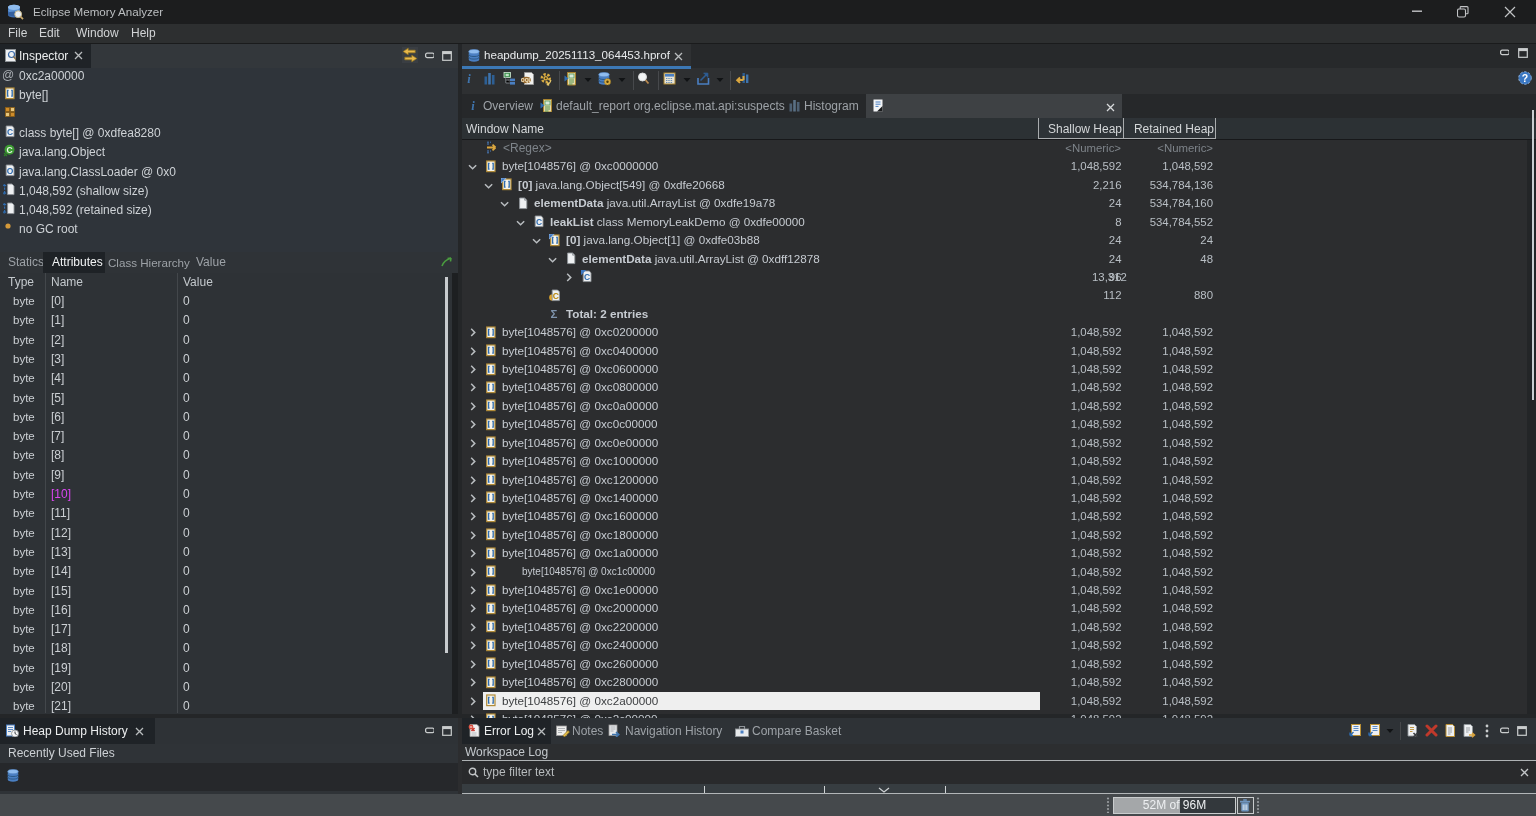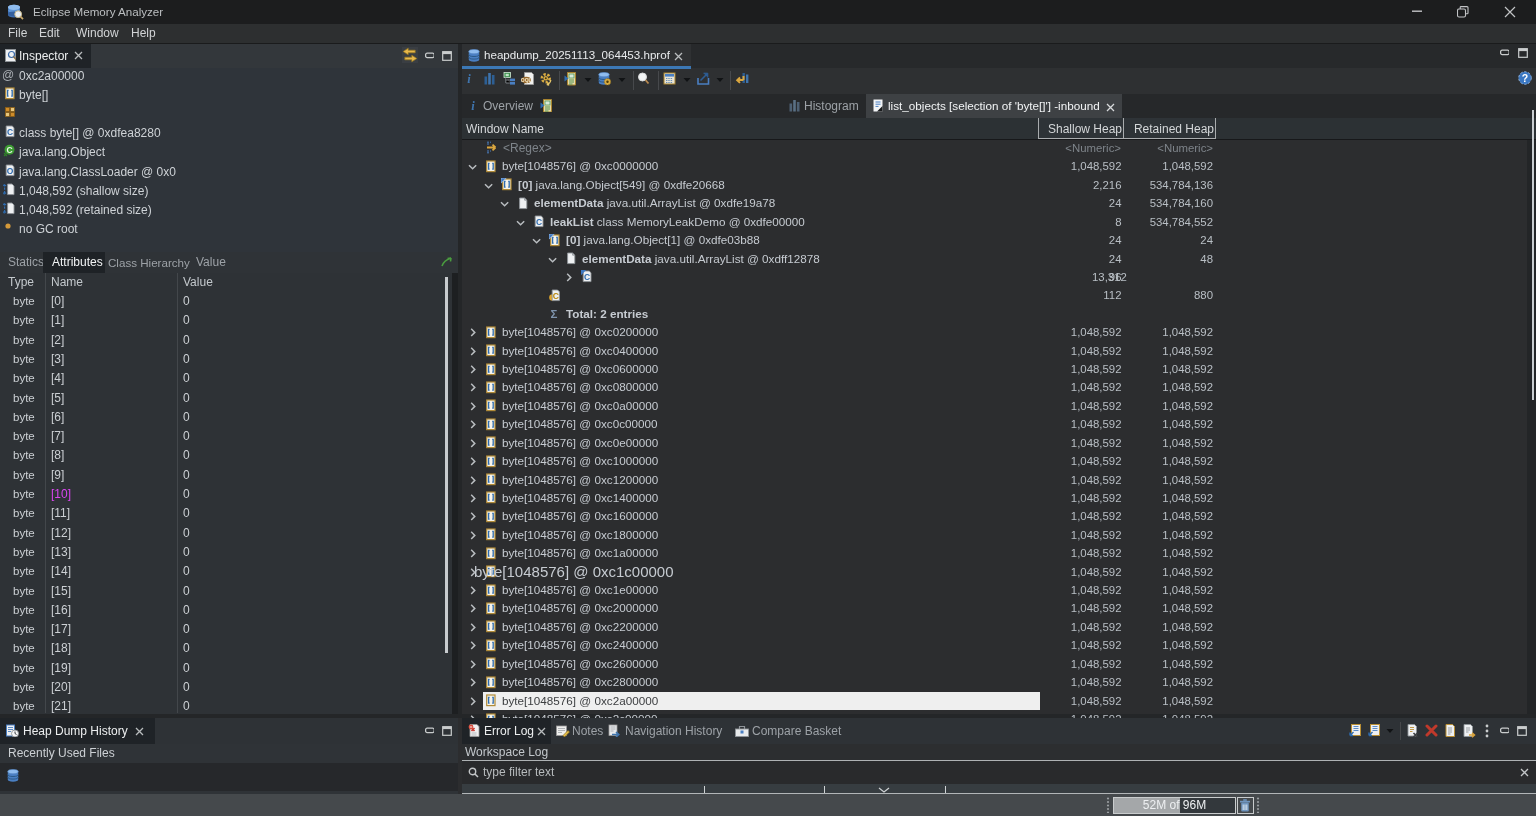--- a/index.html
+++ b/index.html
@@ -295,33 +295,33 @@
 <svg style="position:absolute;left:470px;top:99px;" width="7" height="13" viewBox="0 0 7 13">
       <text x="3" y="11" text-anchor="middle" font-family="Liberation Serif" font-size="12.5" font-weight="bold" font-style="italic" fill="#3f74ad">i</text>
     </svg>
 <div style="left:483px;top:94px;height:24px;line-height:24px;color:#9da2a7;">Overview</div>
 <svg style="position:absolute;left:540px;top:99px;" width="13" height="13" viewBox="0 0 13 13">
       <path d="M3.5 0.5 h8 v12.5 h-8 z" fill="#e8d9a8" stroke="#a8842e" stroke-width="1"></path>
       <rect x="5" y="2" width="5" height="4" fill="#d8e8d8" stroke="#3e8f4e" stroke-width="0.7"></rect>
       <path d="M5 8 h5 M5 10 h5 M5 12 h3.5" stroke="#3e8f4e" stroke-width="0.9"></path>
       <path d="M0.5 3.5 L4.5 6.5 L0.5 9.5 Z" fill="#2e6cb0"></path>
     </svg>
+<div style="left:556px;top:94px;height:24px;line-height:24px;color:#9da2a7;">default_report org.eclipse.mat.api:suspects</div>
 <svg style="position:absolute;left:789px;top:99px;" width="12" height="13" viewBox="0 0 12 13">
       <rect x="0.5" y="4.5" width="2.6" height="8" fill="#4e6174"></rect>
       <rect x="4.2" y="1" width="2.6" height="11.5" fill="#5a7084"></rect>
       <rect x="7.9" y="3" width="2.6" height="9.5" fill="#4e6174"></rect>
     </svg>
 <div style="left:804px;top:94px;height:24px;line-height:24px;color:#9da2a7;">Histogram</div>
 <div style="left:866px;top:94px;width:256px;height:24px;background:#3e4144;"></div>
 <svg style="position:absolute;left:872px;top:99px;" width="12" height="13" viewBox="0 0 12 13">
       <rect x="1.5" y="0.5" width="9" height="12" fill="#f2f4f6"></rect>
       <path d="M10.5 7 V12.5 H5 Z" fill="#1a1c1e"></path>
       <path d="M3.5 3 h5 M3.5 5.2 h5 M3.5 7.4 h3" stroke="#4a7fc2" stroke-width="1"></path>
     </svg>
-<div style="left:888px;top:94px;height:24px;line-height:24px;color:#f2f4f5;font-size:11.7px;">list_objects [selection of 'byte[]'] -inbound</div>
 <svg style="position:absolute;left:1106px;top:103px;" width="9" height="9" viewBox="0 0 9 9">
       <path d="M1 1 L8 8 M8 1 L1 8" stroke="#d8dadc" stroke-width="1.3"></path>
     </svg>
 <div style="left:462px;top:118px;width:1074px;height:22px;background:#2c3134;border-bottom:1px solid #17181a;"></div>
 <div style="left:466px;top:118px;height:22px;line-height:22px;color:#d4d7d9;">Window Name</div>
 <div style="left:1038px;top:118px;width:86px;height:21px;background:#2e3337;border-left:1px solid #a9acae;border-right:1px solid #a9acae;border-bottom:1px solid #a9acae;"></div>
 <div style="left:1124px;top:118px;width:92px;height:21px;background:#2e3337;border-right:1px solid #a9acae;border-bottom:1px solid #a9acae;"></div>
 <div style="left:0px;top:118px;left:1038px;width:84px;text-align:right;height:22px;line-height:22px;color:#d4d7d9;">Shallow Heap</div>
 <div style="left:0px;top:118px;left:1124px;width:90px;text-align:right;height:22px;line-height:22px;color:#d4d7d9;">Retained Heap</div>
 <svg style="position:absolute;left:486px;top:141px;" width="11" height="14" viewBox="0 0 11 14">
@@ -546,21 +546,21 @@
 <div style="left:502px;top:544.2200000000003px;height:18.42px;line-height:18.42px;color:#c6cbd1;font-size:11.7px;">byte[1048576] @ 0xc1a00000</div>
 <div style="left:0px;top:544.2200000000003px;left:1000px;width:121.5px;text-align:right;height:18.42px;line-height:18.42px;color:#b9bfc5;font-size:11.4px;">1,048,592</div>
 <div style="left:0px;top:544.2200000000003px;left:1092px;width:121px;text-align:right;height:18.42px;line-height:18.42px;color:#b9bfc5;font-size:11.4px;">1,048,592</div>
 <svg style="position:absolute;left:469px;top:567.6400000000002px;" width="8" height="10" viewBox="0 0 8 10">
       <path d="M2.2 0.8 L5.8 4.4 L2.2 8" stroke="#b9bdc0" stroke-width="1.5" fill="none"></path>
     </svg>
 <svg style="position:absolute;left:485px;top:565.1400000000002px;" width="12" height="13" viewBox="0 0 12 13">
       <rect x="1.7" y="1" width="8.3" height="10.6" fill="#f7f4ea" stroke="#b08a38" stroke-width="1.2"></rect>
       <path d="M4.6 3.4 H3.6 V9.2 H4.6 M7.2 3.4 H8.2 V9.2 H7.2" stroke="#2e6cb0" stroke-width="1.3" fill="none"></path>
     </svg>
-<div style="left:474px;top:562.6400000000002px;height:18.42px;line-height:18.42px;color:#c6cbd1;font-size:15px;">byte[1048576] @ 0xc1c00000</div>
+<div style="left:490px;top:562.6400000000002px;height:18.42px;line-height:18.42px;color:#c6cbd1;font-size:10px;padding-left:32px;">byte[1048576] @ 0xc1c00000</div>
 <div style="left:0px;top:562.6400000000002px;left:1000px;width:121.5px;text-align:right;height:18.42px;line-height:18.42px;color:#b9bfc5;font-size:11.4px;">1,048,592</div>
 <div style="left:0px;top:562.6400000000002px;left:1092px;width:121px;text-align:right;height:18.42px;line-height:18.42px;color:#b9bfc5;font-size:11.4px;">1,048,592</div>
 <svg style="position:absolute;left:469px;top:586.0600000000002px;" width="8" height="10" viewBox="0 0 8 10">
       <path d="M2.2 0.8 L5.8 4.4 L2.2 8" stroke="#b9bdc0" stroke-width="1.5" fill="none"></path>
     </svg>
 <svg style="position:absolute;left:485px;top:583.5600000000002px;" width="12" height="13" viewBox="0 0 12 13">
       <rect x="1.7" y="1" width="8.3" height="10.6" fill="#f7f4ea" stroke="#b08a38" stroke-width="1.2"></rect>
       <path d="M4.6 3.4 H3.6 V9.2 H4.6 M7.2 3.4 H8.2 V9.2 H7.2" stroke="#2e6cb0" stroke-width="1.3" fill="none"></path>
     </svg>
 <div style="left:502px;top:581.0600000000002px;height:18.42px;line-height:18.42px;color:#c6cbd1;font-size:11.7px;">byte[1048576] @ 0xc1e00000</div>

